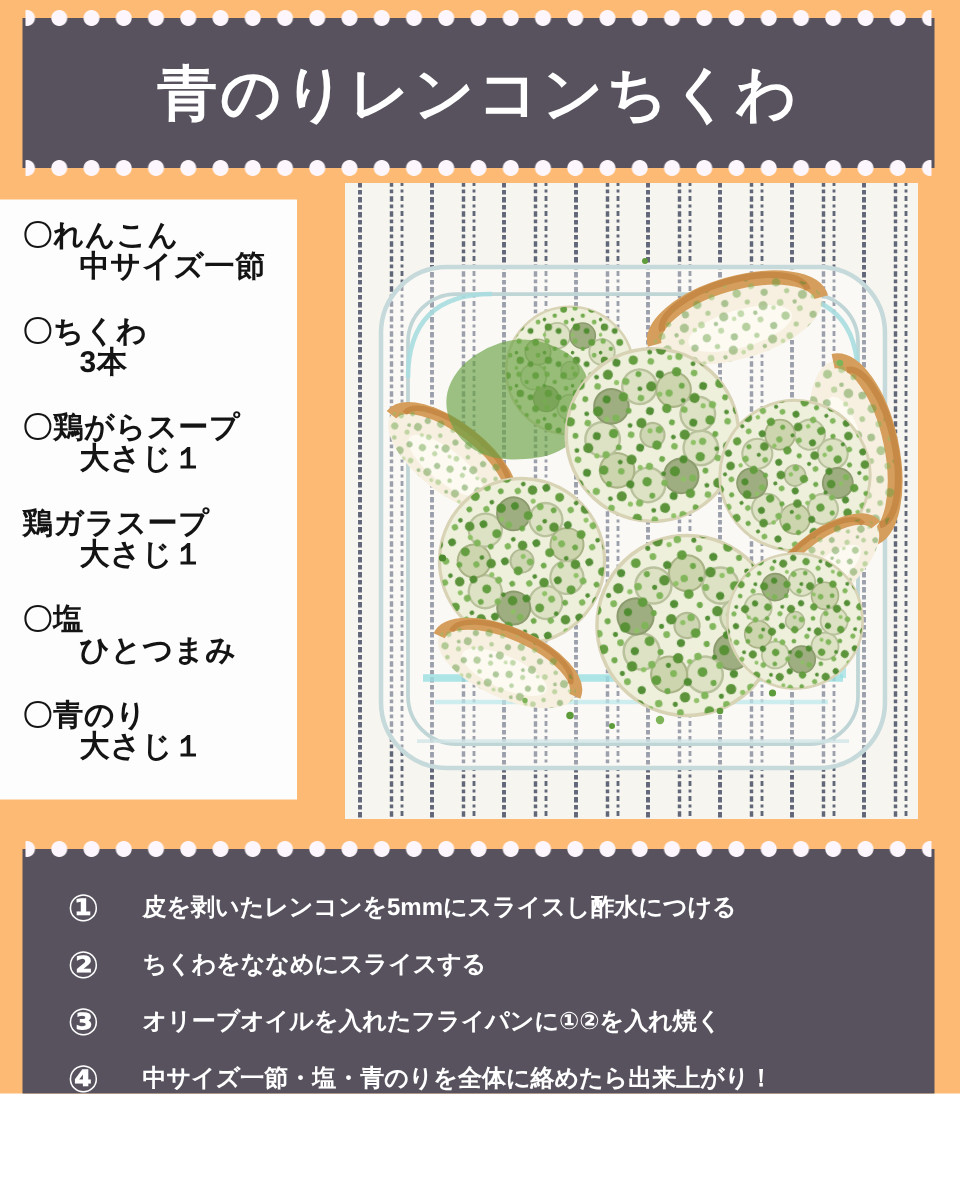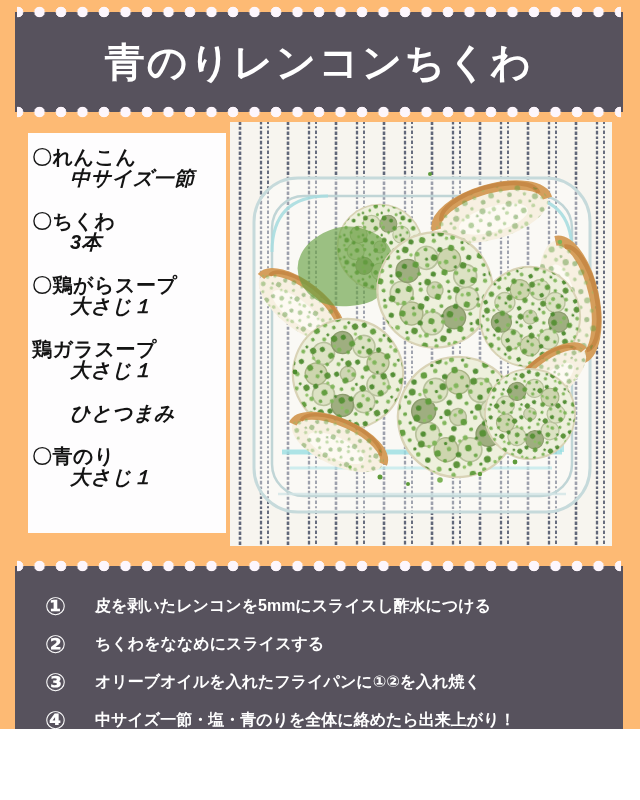--- a/index.html
+++ b/index.html
@@ -22,31 +22,31 @@
   .dots.bottom{bottom:-6px;}
 
   
   #header-band{top:12px;height:100px;display:flex;align-items:center;justify-content:center;}
   #page-title{
     color:#ffffff;font-size:40px;font-weight:800;letter-spacing:2px;white-space:nowrap;
   }
 
   
   #ingredients-card{
-    position:absolute;left:28px;top:133px;width:198px;height:400px;
-    background:#fefdfe;box-sizing:border-box;padding:14px 0 0 4px;
+    position:absolute;left:0;top:133px;width:198px;height:400px;
+    background:#fefdfe;box-sizing:border-box;padding:14px 0 0 15px;
   }
   .ing{margin-bottom:22px;}
   .ing-name{
     color:#141414;font-size:20px;font-weight:800;line-height:21px;white-space:nowrap;
     letter-spacing:0.5px;
   }
   .ing-amt{
     color:#141414;font-size:20px;font-weight:800;line-height:21px;white-space:nowrap;
-    padding-left:38px;letter-spacing:0.5px;font-style:italic;
+    padding-left:38px;letter-spacing:0.5px;
   }
 
   
   #dish-photo{
     position:absolute;left:230px;top:122px;width:382px;height:424px;overflow:hidden;
   }
 
   
   #steps-band{top:566px;height:212px;box-sizing:border-box;padding:27px 18px 0 30px;}
   .step{
@@ -82,20 +82,21 @@
     </div>
     <div class="ing">
       <div class="ing-name">〇鶏がらスープ</div>
       <div class="ing-amt">大さじ１</div>
     </div>
     <div class="ing">
       <div class="ing-name">鶏ガラスープ</div>
       <div class="ing-amt">大さじ１</div>
     </div>
     <div class="ing">
+      <div class="ing-name">〇塩</div>
       <div class="ing-amt">ひとつまみ</div>
     </div>
     <div class="ing">
       <div class="ing-name">〇青のり</div>
       <div class="ing-amt">大さじ１</div>
     </div>
   </div>
 
   <div id="dish-photo" role="img" aria-label="青のりをまぶしたレンコンとちくわがガラス保存容器に入った写真（しま模様の布の上）">
     <svg width="382" height="424" viewBox="0 0 382 424" xmlns="http://www.w3.org/2000/svg">

